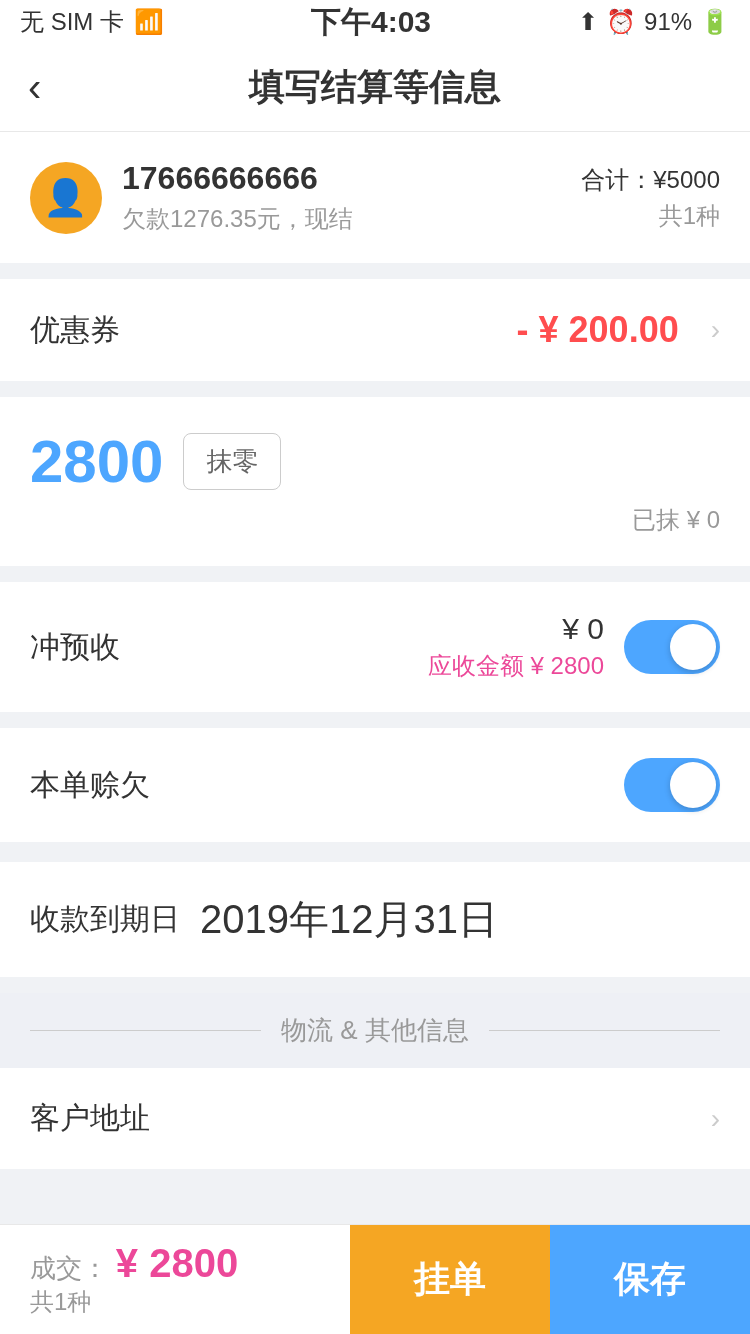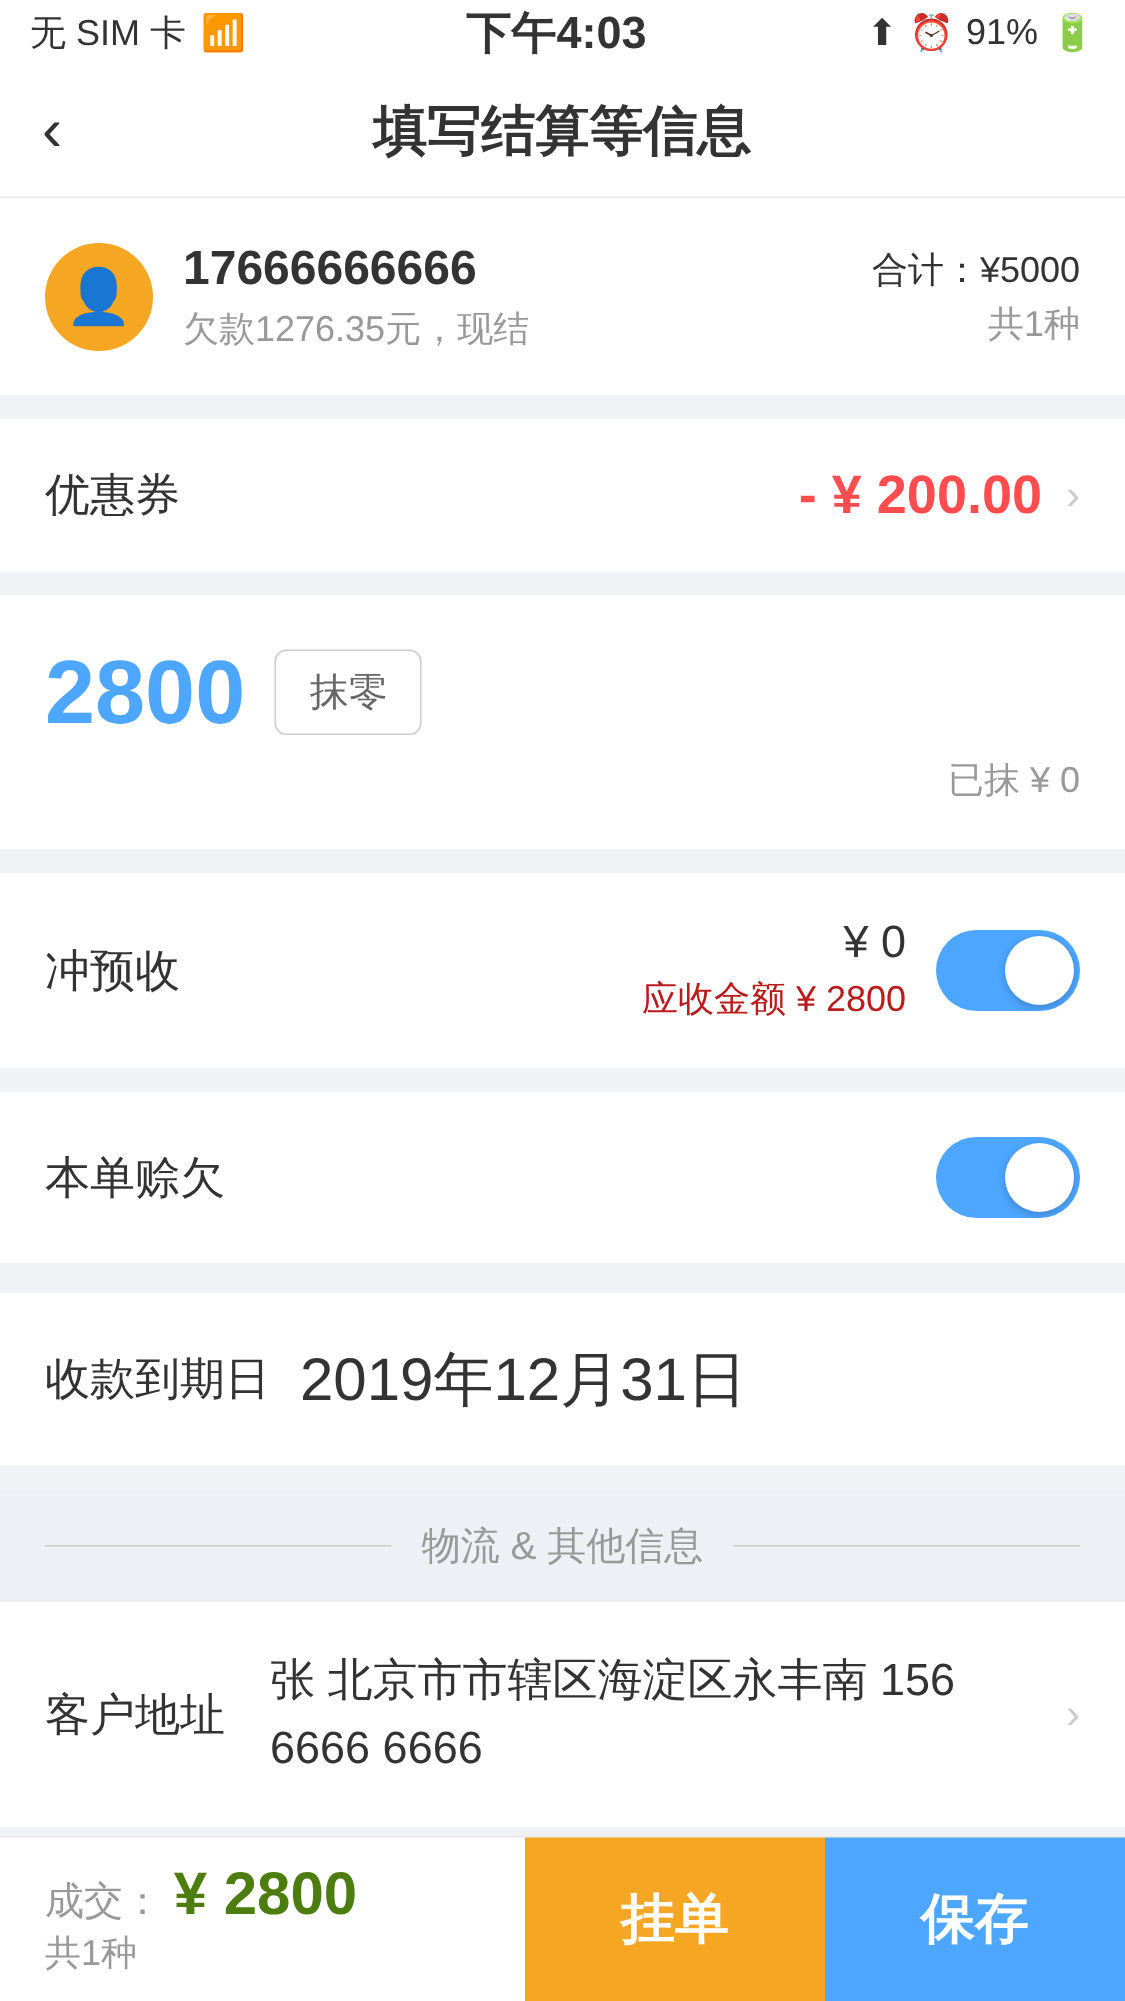--- a/index.html
+++ b/index.html
@@ -108,21 +108,21 @@
     }
     .row:last-child { border-bottom: none; }
 
     .row-label {
       font-size: 30px;
       color: #333;
     }
     .row-right {
       display: flex;
       align-items: center;
-      gap: 16px;
+      gap: 32px;
       text-align: right;
     }
     .coupon-discount {
       color: #ff4d4f;
       font-size: 36px;
       font-weight: 600;
     }
     .coupon-desc {
       font-size: 22px;
       color: #999;
@@ -177,21 +177,21 @@
       display: flex;
       align-items: center;
       justify-content: space-between;
     }
     .prereceive-label { font-size: 30px; color: #333; }
     .prereceive-right { display: flex; align-items: center; gap: 20px; }
     .prereceive-amount {
       text-align: right;
     }
     .prereceive-amount .amount { font-size: 30px; color: #333; }
-    .prereceive-amount .sub { font-size: 24px; color: #b91c1c; margin-top: 4px; }
+    .prereceive-amount .sub { font-size: 24px; color: #ec4899; margin-top: 4px; }
 
     
     .toggle {
       width: 96px;
       height: 54px;
       border-radius: 27px;
       background: #4da6ff;
       position: relative;
       cursor: pointer;
       flex-shrink: 0;
@@ -294,21 +294,21 @@
       flex: 1;
       padding: 0 30px;
     }
     .bottom-summary .deal-text {
       font-size: 26px;
       color: #999;
     }
     .bottom-summary .deal-price {
       font-size: 40px;
       font-weight: 700;
-      color: #4d7c0f;
+      color: #ec4899;
     }
     .bottom-summary .deal-count {
       font-size: 24px;
       color: #999;
     }
     .btn-hang {
       width: 200px;
       height: 110px;
       background: #f5a623;
       display: flex;
@@ -418,21 +418,20 @@
   </div>
 
   <div class="divider-section">
     <div class="divider-line"></div>
     <span class="divider-text">物流 &amp; 其他信息</span>
     <div class="divider-line"></div>
   </div>
 
   <div class="address-section">
     <span class="address-label">客户地址</span>
-    <span class="address-value">张 北京市市辖区海淀区永丰南 156 6666 6666</span>
     <span class="chevron-right">›</span>
   </div>
 
   <div class="gray-area"></div>
 
 </div>
 
 <div class="bottom-bar">
   <div class="bottom-summary">
     <div>

